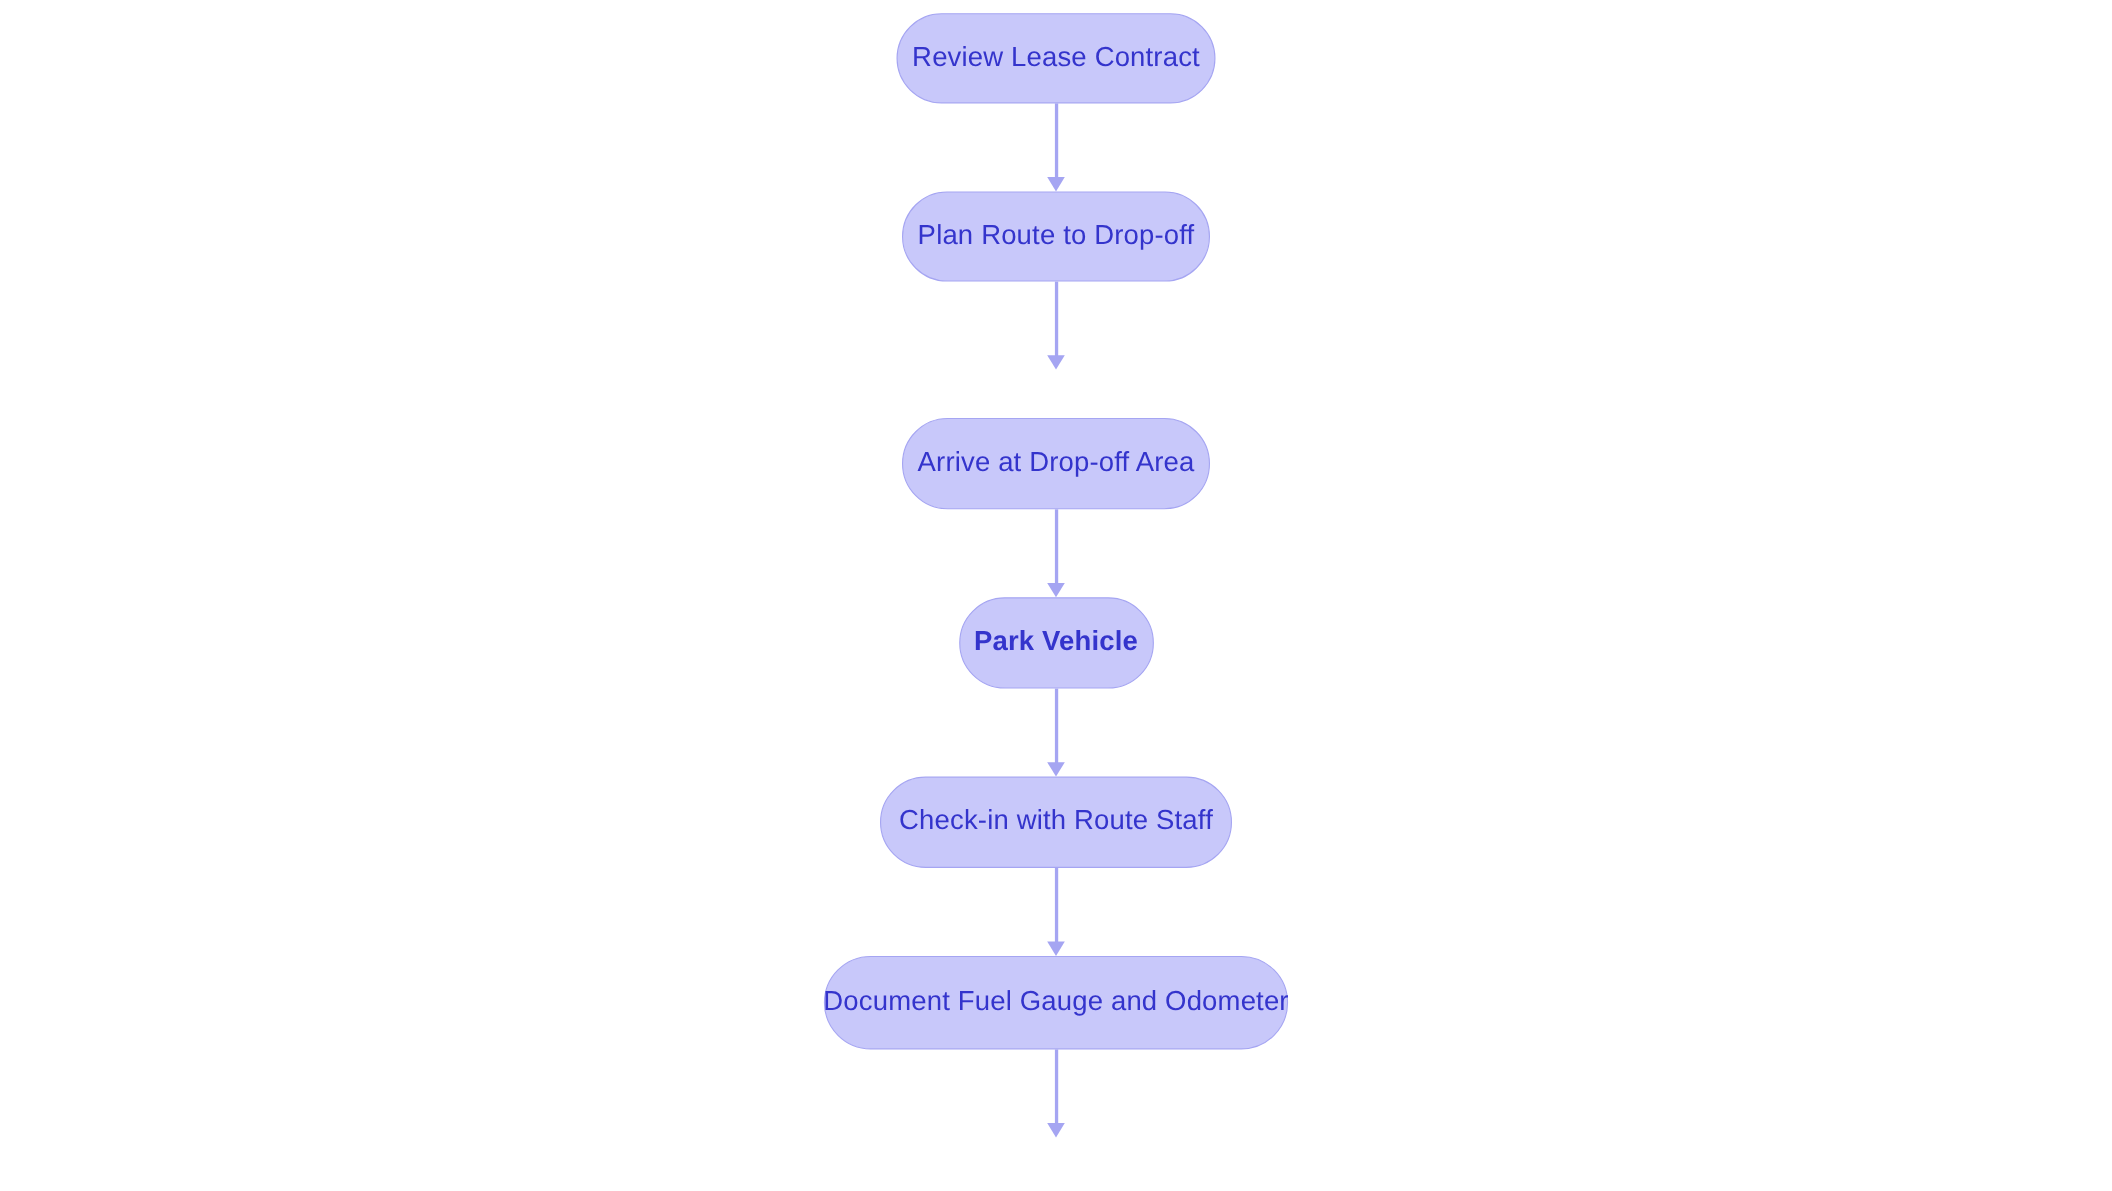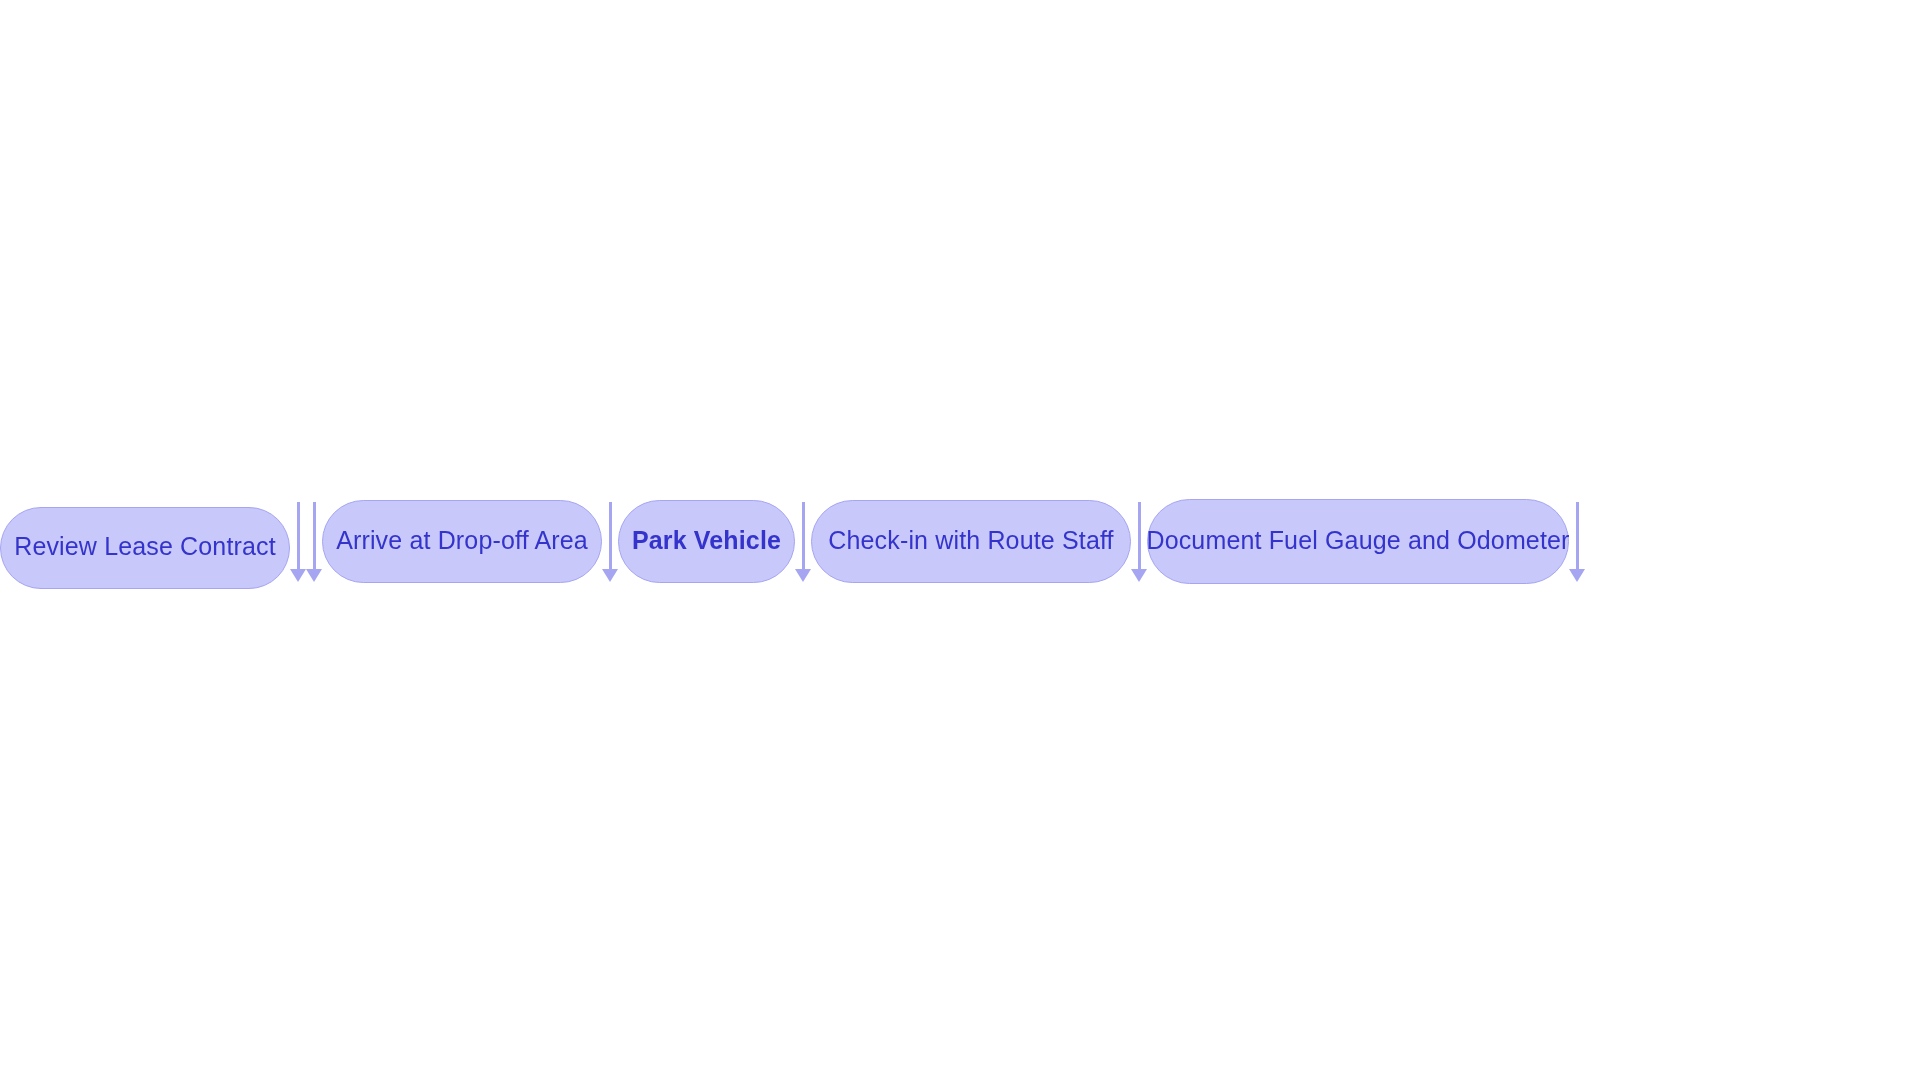--- a/index.html
+++ b/index.html
@@ -13,21 +13,21 @@
     overflow: hidden;
     font-family: "Liberation Sans", sans-serif;
   }
 
   #flowchart-canvas {
     position: relative;
     width: 1920px;
     height: 1083px;
     background: #ffffff;
     display: flex;
-    flex-direction: row;
+    flex-direction: column;
     align-items: center;
   }
 
   .flow-node {
     box-sizing: border-box;
     display: flex;
     align-items: center;
     justify-content: center;
     border-style: solid;
     border-width: 1.6px;
@@ -78,27 +78,30 @@
 
   <div class="flow-node" style="width:290px;height:82px;font-size:25px;margin-top:12px;">
     <span class="node-label">Review Lease Contract</span>
   </div>
 
   <div class="flow-connector" style="height:80px;">
     <div class="connector-line"></div>
     <div class="connector-head"></div>
   </div>
 
+  <div class="flow-node" style="width:280px;height:82px;font-size:25px;">
+    <span class="node-label">Plan Route to Drop-off</span>
+  </div>
 
   <div class="flow-connector" style="height:80px;">
     <div class="connector-line"></div>
     <div class="connector-head"></div>
   </div>
 
-  <div class="flow-node" style="width:280px;height:83px;font-size:25px;">
+  <div class="flow-node" style="width:280px;height:83px;font-size:25px;margin-top:44px;">
     <span class="node-label">Arrive at Drop-off Area</span>
   </div>
 
   <div class="flow-connector" style="height:80px;">
     <div class="connector-line"></div>
     <div class="connector-head"></div>
   </div>
 
   <div class="flow-node" style="width:177px;height:83px;font-size:25px;font-weight:bold;">
     <span class="node-label">Park Vehicle</span>

